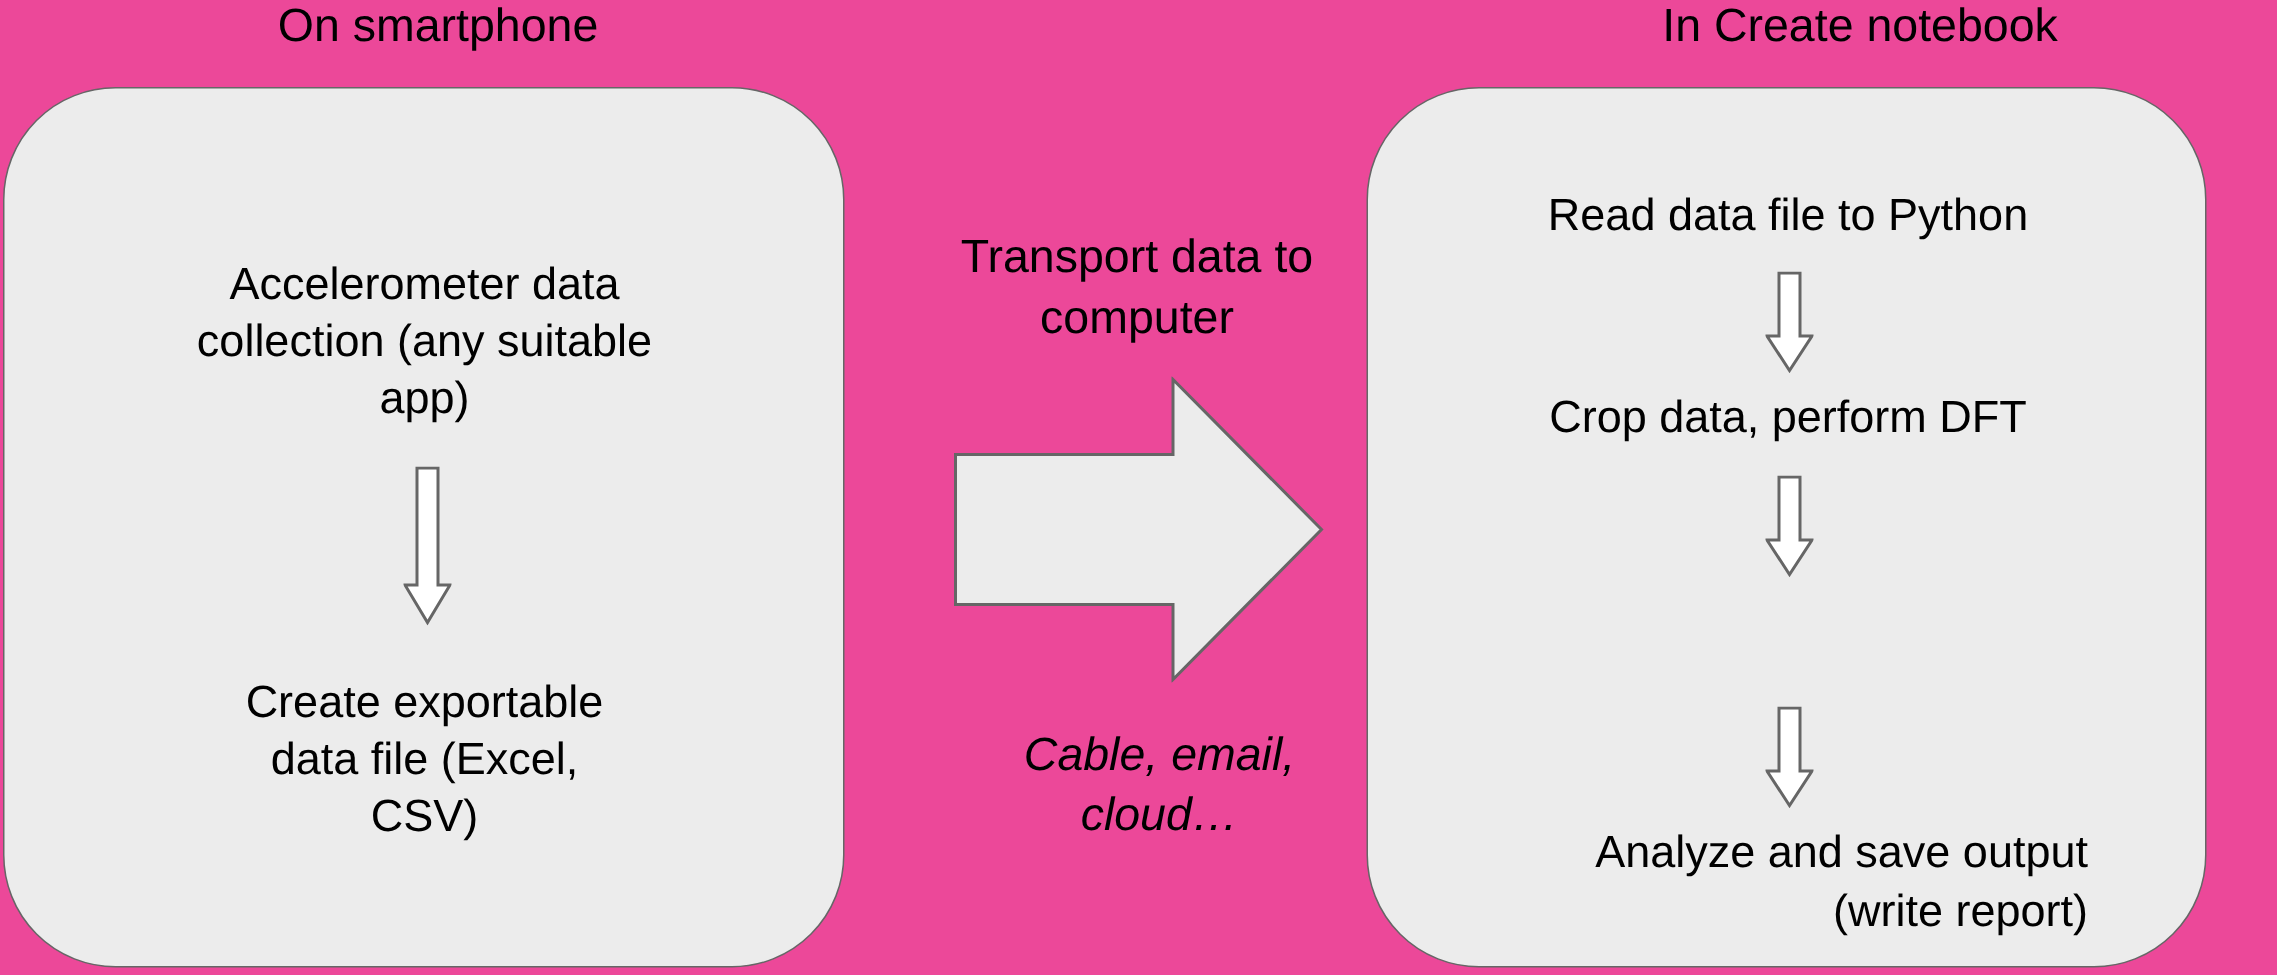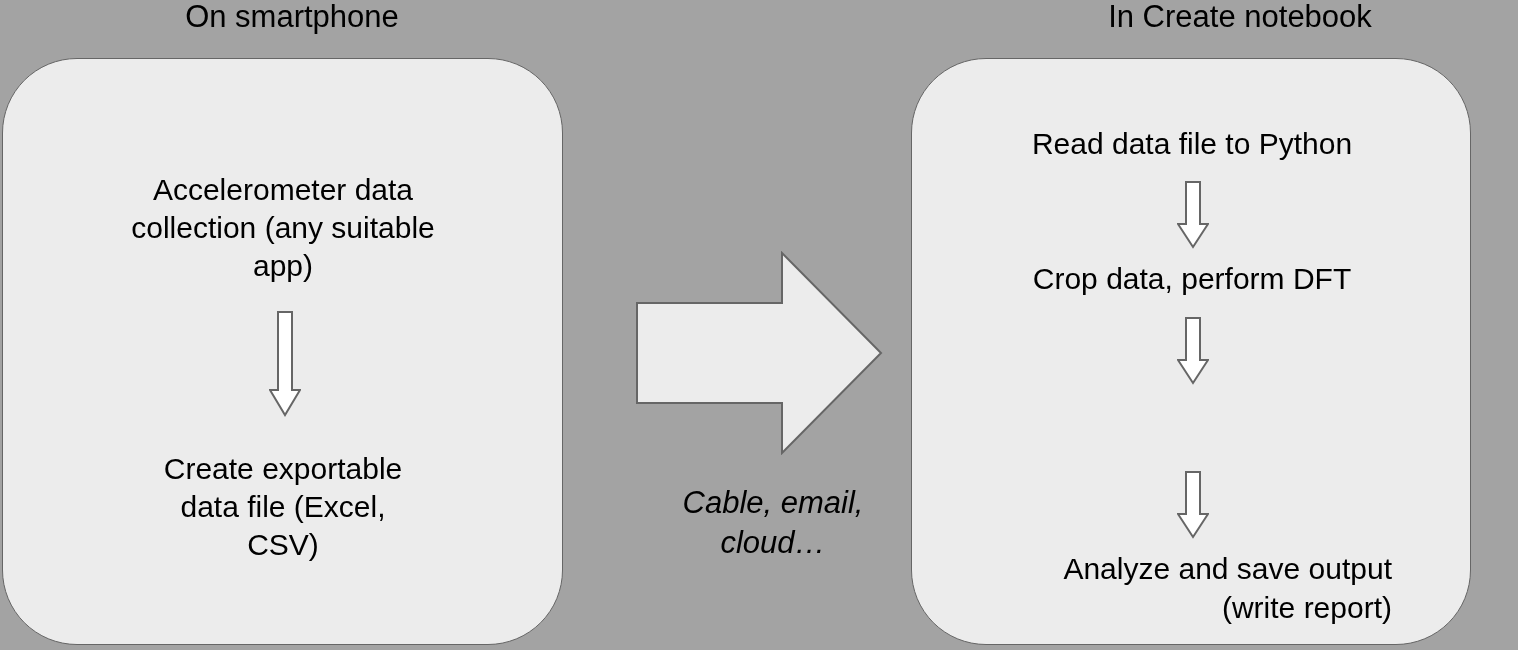--- a/index.html
+++ b/index.html
@@ -1,20 +1,20 @@
 <!DOCTYPE html>
 <html><head>
 <meta charset="utf-8">
 <style>
   html, body { margin: 0; padding: 0; background: #ffffff; }
   #stage {
     position: relative;
     width: 1518px;
     height: 650px;
-    background: #a3a3a3;
+    background: #ec4899;
     font-family: "Liberation Sans", "DejaVu Sans", sans-serif;
     color: #000000;
     overflow: hidden;
   }
   .abs { position: absolute; }
   .label {
     white-space: pre-line;
     text-align: center;
     color: #000000;
   }
@@ -69,20 +69,22 @@
       <svg width="32" height="106" viewBox="0 0 32 106">
         <polygon points="9,1 23,1 23,79 31,79 16,104 1,79 9,79" fill="#ffffff" stroke="#666666" stroke-width="2" stroke-linejoin="miter"></polygon>
       </svg>
     </span>
 
     <div class="abs label box-text" style="left:80px; top:391px; width:400px;">Create exportable
 data file (Excel,
 CSV)</div>
   </div>
 
+  <div class="abs label mid-text" style="left:598px; top:150px; width:320px;">Transport data to
+computer</div>
 
   <span class="abs" style="left:635px; top:251px;">
     <svg width="248" height="204" viewBox="0 0 248 204">
       <polygon points="2,52 147,52 147,2 246,102 147,202 147,152 2,152" fill="#ececec" stroke="#666666" stroke-width="2" stroke-linejoin="miter"></polygon>
     </svg>
   </span>
 
   <div class="abs label mid-text-bottom" style="left:613px; top:483px; width:320px;">Cable, email,
 cloud…</div>
 

